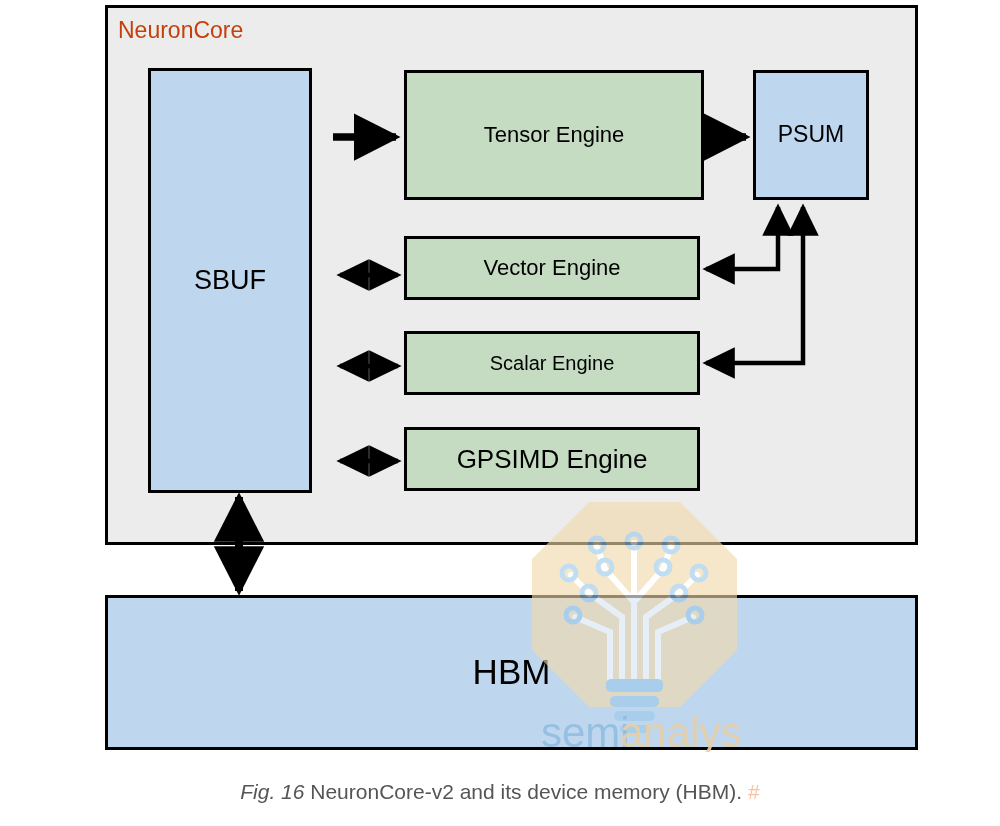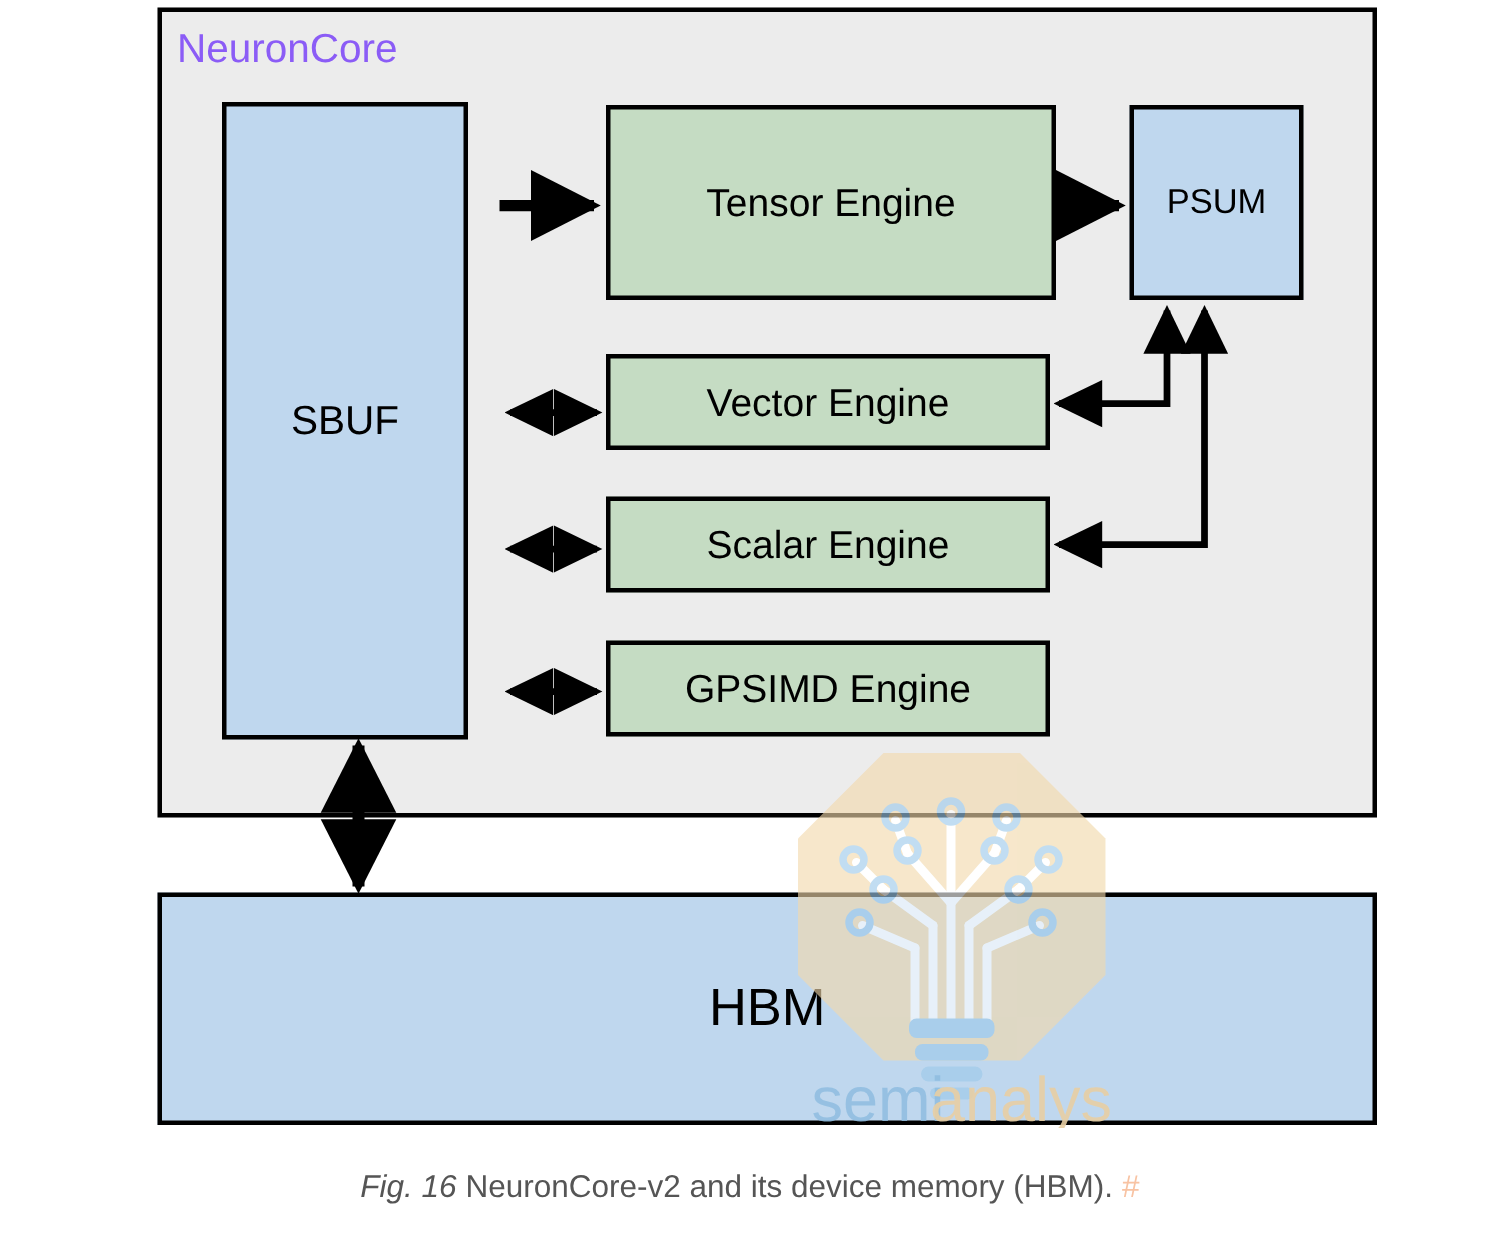--- a/index.html
+++ b/index.html
@@ -30,22 +30,22 @@
     width: 813px;
     height: 540px;
     background: #ececec;
     border: 3px solid #000000;
     box-sizing: border-box;
   }
   .neuroncore-label {
     position: absolute;
     left: 118px;
     top: 18px;
-    font-size: 27px;
-    color: #8b5cf6;
+    font-size: 23px;
+    color: #c2410c;
     line-height: 1.1;
     white-space: nowrap;
   }
 
   
   .blk {
     position: absolute;
     box-sizing: border-box;
     border: 3px solid #000000;
     display: flex;
@@ -59,31 +59,31 @@
   .blk-green { background: #c5dcc3; }
 
   #sbuf {
     left: 148px; top: 68px;
     width: 164px; height: 425px;
     font-size: 27px;
   }
   #tensor-engine {
     left: 404px; top: 70px;
     width: 300px; height: 130px;
-    font-size: 26px;
+    font-size: 22px;
   }
   #vector-engine {
     left: 404px; top: 236px;
     width: 296px; height: 64px;
-    font-size: 26px;
+    font-size: 22px;
   }
   #scalar-engine {
     left: 404px; top: 331px;
     width: 296px; height: 64px;
-    font-size: 26px;
+    font-size: 20px;
   }
   #gpsimd-engine {
     left: 404px; top: 427px;
     width: 296px; height: 64px;
     font-size: 26px;
     justify-content: center;
   }
   #psum {
     left: 753px; top: 70px;
     width: 116px; height: 130px;

